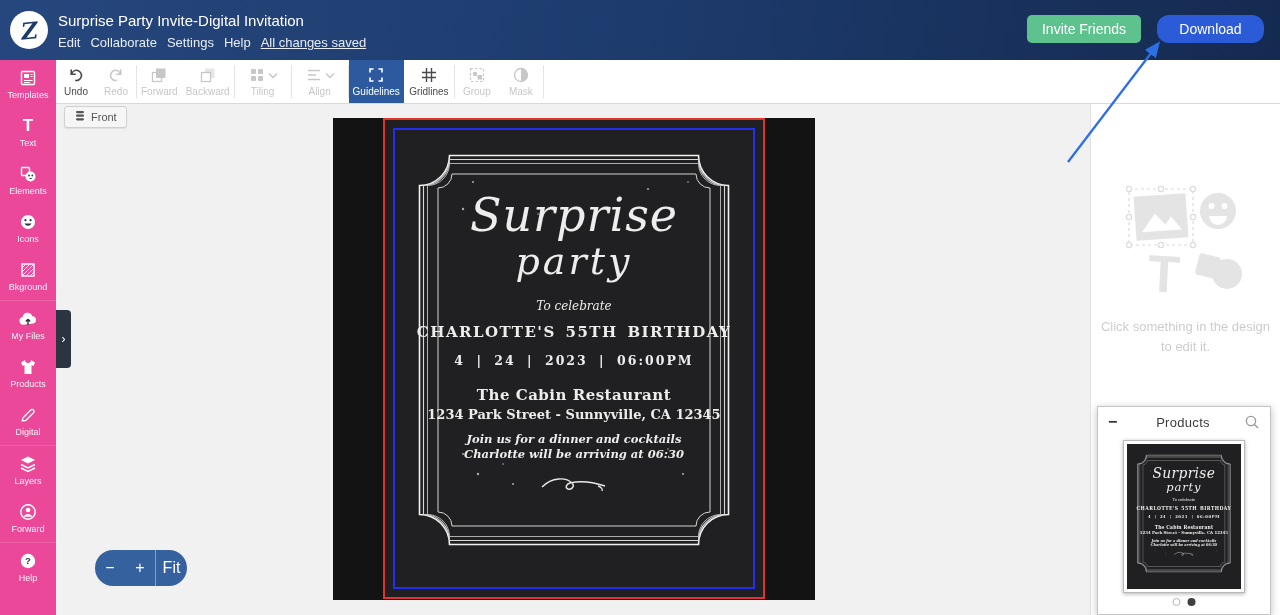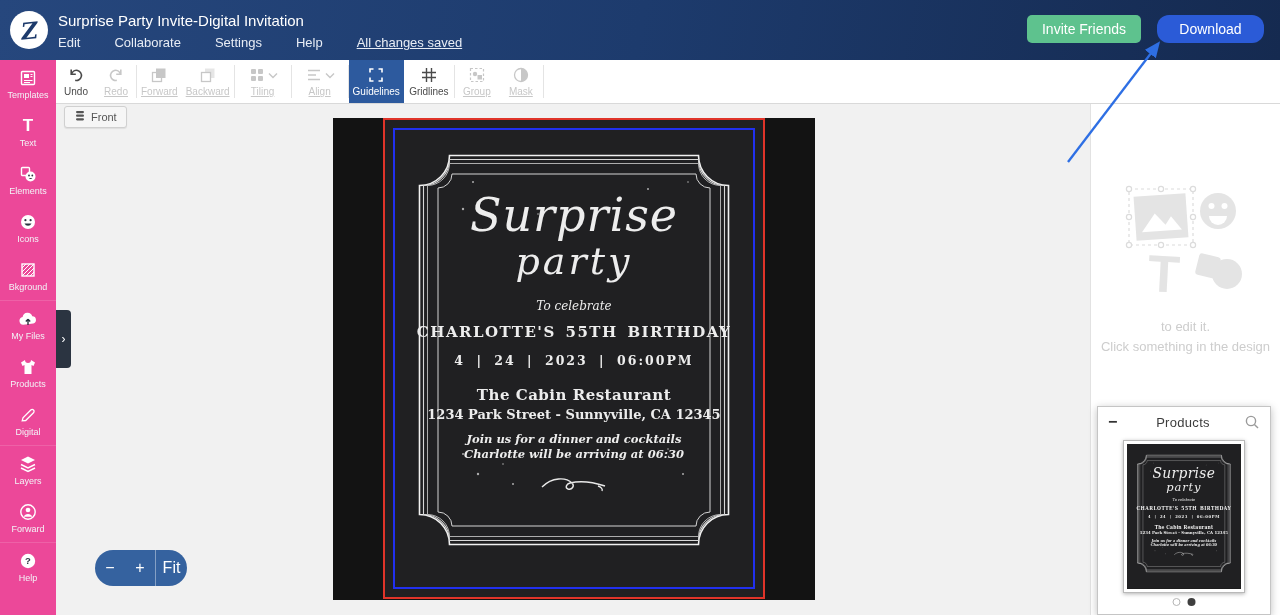--- a/index.html
+++ b/index.html
@@ -9,21 +9,21 @@
 
   
   .topbar { position:absolute; left:0; top:0; width:1280px; height:60px;
     background:linear-gradient(100deg,#26477d 0%,#1d3b6d 50%,#152a50 100%); z-index:10; }
   .logo { position:absolute; left:10px; top:11px; width:38px; height:38px; border-radius:50%;
     background:#fff; display:flex; align-items:center; justify-content:center; cursor:pointer; }
   .logo-z { font-family:"DejaVu Serif", serif; font-style:italic; font-weight:bold;
     font-size:23px; color:#1d3a6b; transform:rotate(-6deg); }
   .title-row { position:absolute; left:58px; top:12px; display:flex; align-items:center; 
     color:#fff; font-size:15px; }
-  .menu-row { position:absolute; left:58px; top:35px; display:flex; align-items:center; gap:34px;
+  .menu-row { position:absolute; left:58px; top:35px; display:flex; align-items:center; gap:10px;
     color:#e8edf5; font-size:13px; }
   .menu-item { cursor:pointer; }
   .status-link { text-decoration:underline; cursor:pointer; }
   .btn { position:absolute; top:15px; height:28px; border:none; border-radius:5px; color:#fff;
     font-size:14px; font-family:"Liberation Sans",sans-serif; display:flex; align-items:center;
     justify-content:center; cursor:pointer; }
   .btn-invite { left:1027px; width:114px; background:#5ec28e; }
   .btn-download { left:1157px; width:107px; background:#2b5bd7;border-radius:12px; }
 
   
@@ -37,21 +37,21 @@
   .flyout-tab { position:absolute; left:56px; top:310px; width:15px; height:58px; background:#2b3441;
     border-radius:0 4px 4px 0; display:flex; align-items:center; justify-content:center;
     color:#fff; font-size:12px; cursor:pointer; z-index:4; }
 
   
   .toolbar { position:absolute; left:56px; top:60px; width:1224px; height:44px; background:#fff;
     border-bottom:1px solid #d9d9d9; display:flex; align-items:stretch; z-index:3; }
   .tool-btn { min-width:44px; padding:0 4px; display:flex; flex-direction:column; align-items:center;
     justify-content:center; gap:2px; font-size:10px; color:#4a4a4a; cursor:pointer; }
   .tool-btn .tool-top { display:flex; align-items:center; gap:2px; height:18px; }
-  .tool-btn.disabled { color:#c7c7c7; cursor:default;text-decoration:underline; }
+  .tool-btn.disabled { color:#c7c7c7; cursor:default; }
   .tool-btn.selected { background:#2d5a9e; color:#fff; }
   .tool-sep { width:1px; background:#e4e4e4; margin:5px 0; }
   .tool-icon svg { display:block; }
 
   
   .canvas { position:absolute; left:56px; top:104px; width:1034px; height:511px; background:#f1f1f1; }
   .front-chip { position:absolute; left:8px; top:2px; height:22px; padding:0 9px; background:#f6f6f6;
     border:1px solid #d0d0d0; border-radius:3px; display:flex; align-items:center; gap:5px;
     font-size:11px; color:#555; box-shadow:0 1px 1px rgba(0,0,0,0.08); cursor:pointer; }
 
@@ -454,22 +454,22 @@
           <circle cx="103.5" cy="27" r="3" fill="#fff"></circle>
         <path d="M88 37a9 9 0 0 0 18 0z" fill="#fff"></path>
       </g>
       <text x="26" y="112" font-size="52" font-weight="bold" fill="#e4e4e4" transform="rotate(3 26 112)" font-family="Liberation Sans, sans-serif">T</text>
       <g>
         <rect x="76" y="76" width="22" height="22" rx="3" fill="#e4e4e4" transform="rotate(14 87 87)"></rect>
         <circle cx="106" cy="95" r="15" fill="#e4e4e4"></circle>
       </g>
     </svg>
     <div class="hint">
+      <div>Click something in the design</div>
       <div>to edit it.</div>
-      <div>Click something in the design</div>
     </div>
   </div>
 
   <div class="preview-panel">
     <div class="preview-header">
       <span class="preview-collapse">−</span>
       <span class="preview-title">Products</span>
       <span class="preview-zoom">
         <svg width="16" height="16" viewBox="0 0 16 16">
             <circle cx="7" cy="7" r="4.6" fill="none" stroke="#9a9a9a" stroke-width="1.4"></circle>

